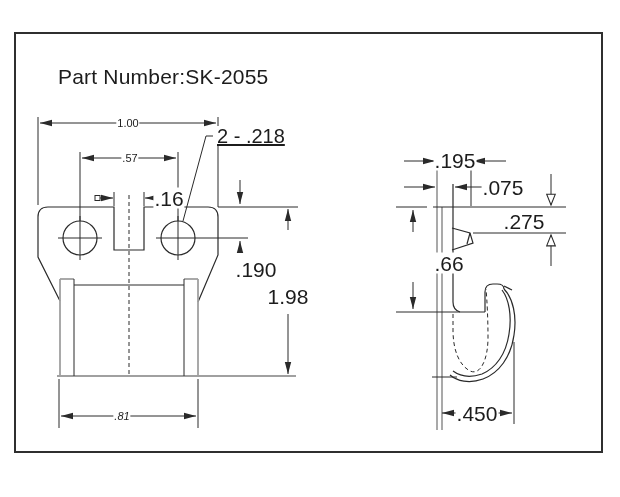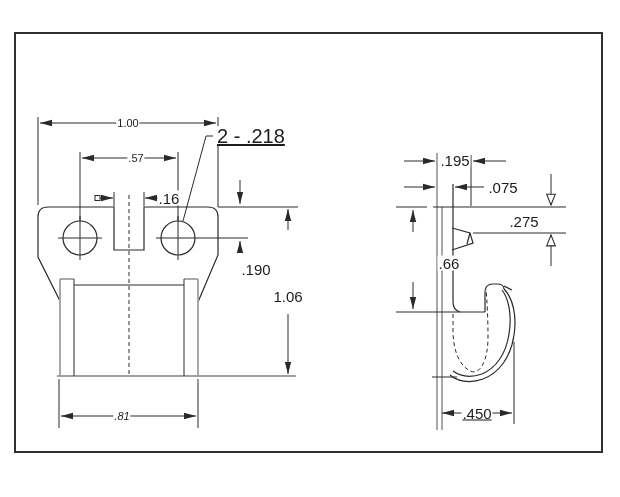--- a/index.html
+++ b/index.html
@@ -5,21 +5,21 @@
   html,body{margin:0;padding:0;background:#fff;}
   #stage{position:relative;width:620px;height:497px;background:#ffffff;overflow:hidden;
          font-family:"Liberation Sans",sans-serif;}
   #drawing{position:absolute;left:0;top:0;}
   .lbl{position:absolute;color:#1c1c1c;background:#ffffff;line-height:1;padding:0 1px;
        transform:translate(-50%,-50%);white-space:nowrap;font-family:"Liberation Sans",sans-serif;}
   .la{transform:translate(0,-50%);}
   .t21{font-size:21px;letter-spacing:.2px;}
   .t17{font-size:11px;}
   .t16{font-size:20px;text-decoration:underline;}
-  .t15{font-size:15px;}
+  .t15{font-size:21px;}
 </style>
 </head>
 <body>
 
 <div id="stage">
 
   <svg id="drawing" width="620" height="497" viewBox="0 0 620 497">
     <defs>
       <marker id="arr" viewBox="0 0 12 8" refX="12" refY="4" markerWidth="12" markerHeight="8" orient="auto" markerUnits="userSpaceOnUse">
         <path d="M0,0.8 L12,4 L0,7.2 Z" fill="#2a2a2a"></path>
@@ -137,27 +137,28 @@
       <line x1="396" y1="312" x2="485" y2="312"></line>
       <line x1="413" y1="232" x2="413" y2="210" marker-end="url(#arr)"></line>
       <line x1="413" y1="282" x2="413" y2="309" marker-end="url(#arr)"></line>
 
       <line x1="514" y1="342" x2="514" y2="424"></line>
       <line x1="477" y1="413" x2="442" y2="413" marker-end="url(#arr)"></line>
       <line x1="477" y1="413" x2="512" y2="413" marker-end="url(#arr)"></line>
     </g>
   </svg>
 
+  <div class="lbl la t21" style="left:57px;top:76px;">Part Number:SK-2055</div>
 
   <div class="lbl t17" style="left:128px;top:123px;">1.00</div>
-  <div class="lbl t17" style="left:136px;top:158px;">.57</div>
+  <div class="lbl t17" style="left:130px;top:158px;">.57</div>
   <div class="lbl t15" style="left:127px;top:198px;margin-left:42px;">.16</div>
   <div class="lbl la t16" style="left:216px;top:136px;">2 - .218</div>
   <div class="lbl t15" style="left:256px;top:269px;">.190</div>
-  <div class="lbl t15" style="left:288px;top:296px;">1.06</div>
+  <div class="lbl t15" style="left:288px;top:296px;">1.98</div>
   <div class="lbl t17" style="left:122px;top:416px;font-style:italic;">.81</div>
 
   <div class="lbl t15" style="left:455px;top:160px;">.195</div>
   <div class="lbl t15" style="left:503px;top:187px;">.075</div>
   <div class="lbl t15" style="left:524px;top:221px;">.275</div>
   <div class="lbl t15" style="left:411px;top:263px;margin-left:38px;">.66</div>
-  <div class="lbl t15" style="left:477px;top:413px;text-decoration:underline;">.450</div>
+  <div class="lbl t15" style="left:477px;top:413px;">.450</div>
 </div>
 
 </body></html>

